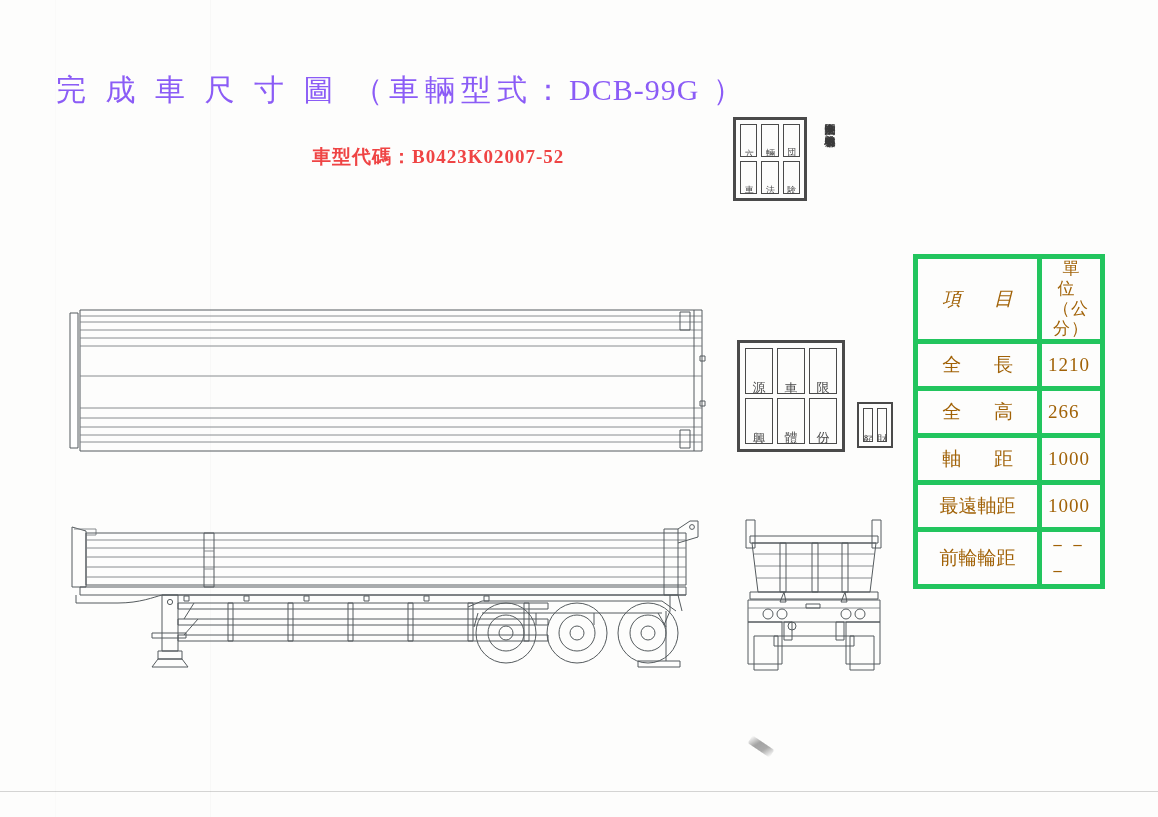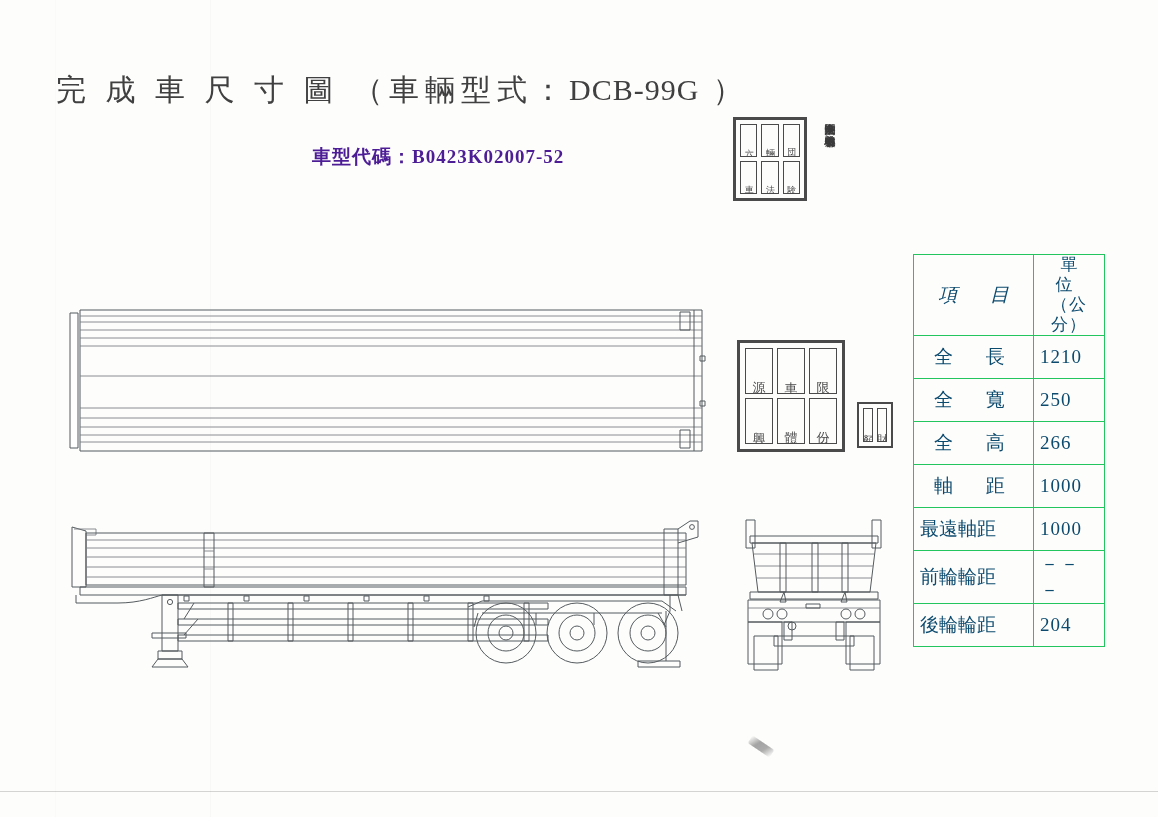--- a/index.html
+++ b/index.html
@@ -33,34 +33,34 @@
     background: rgba(0,0,0,0.16);
   }
 
   
   .title-main {
     position: absolute;
     left: 56px; top: 70px;
     font-size: 30px;
     letter-spacing: 6px;
     white-space: nowrap;
-    color: #404040;
+    color: #8b5cf6;
   }
   .title-main .latin {
     font-family: "Liberation Serif", serif;
     letter-spacing: 1px;
   }
   .title-sub {
     position: absolute;
     left: 312px; top: 144px;
     font-size: 19px;
     font-weight: bold;
     letter-spacing: 1px;
     white-space: nowrap;
-    color: #4c1d95;
+    color: #ef4444;
   }
 
   
   .seal {
     position: absolute;
     box-sizing: border-box;
     border: 3px solid #4a4a4a;
     display: grid;
     color: #4a4a4a;
     overflow: hidden;
@@ -118,28 +118,29 @@
 
   
   #spec-table {
     position: absolute;
     left: 913px; top: 254px;
     width: 192px;
     border-collapse: collapse;
     background: transparent;
   }
   #spec-table td {
-    border: 1px solid #22c55e;
+    border: 5px solid #22c55e;
     height: 42px;
     padding: 0 6px;
     font-size: 19px;
-    color: #0c4a6e;
+    color: #a16207;
   }
   #spec-table td.lbl {
     width: 107px;
+    text-align: center;
     white-space: nowrap;
   }
   #spec-table td.lbl.spaced {
     letter-spacing: 14px;
     text-indent: 14px;
   }
   #spec-table td.val {
     text-align: left;
     font-family: "Liberation Serif", serif;
     letter-spacing: 1px;
@@ -355,39 +356,31 @@
         <td class="val">
           <span class="u1">單 位</span>
           <span class="u2">（公分）</span>
         </td>
       </tr>
       <tr>
         <td class="lbl spaced">全 長</td>
         <td class="val">1210</td>
       </tr>
       <tr>
-        <td class="lbl spaced">全 寬</td>
-        <td class="val">250</td>
-      </tr>
-      <tr>
         <td class="lbl spaced">全 高</td>
         <td class="val">266</td>
       </tr>
       <tr>
         <td class="lbl spaced">軸 距</td>
         <td class="val">1000</td>
       </tr>
       <tr>
         <td class="lbl">最遠軸距</td>
         <td class="val">1000</td>
       </tr>
       <tr>
         <td class="lbl">前輪輪距</td>
         <td class="val">－－－</td>
       </tr>
-      <tr>
-        <td class="lbl">後輪輪距</td>
-        <td class="val">204</td>
-      </tr>
     </tbody>
   </table>
 
 </div>
 
 </body></html>

